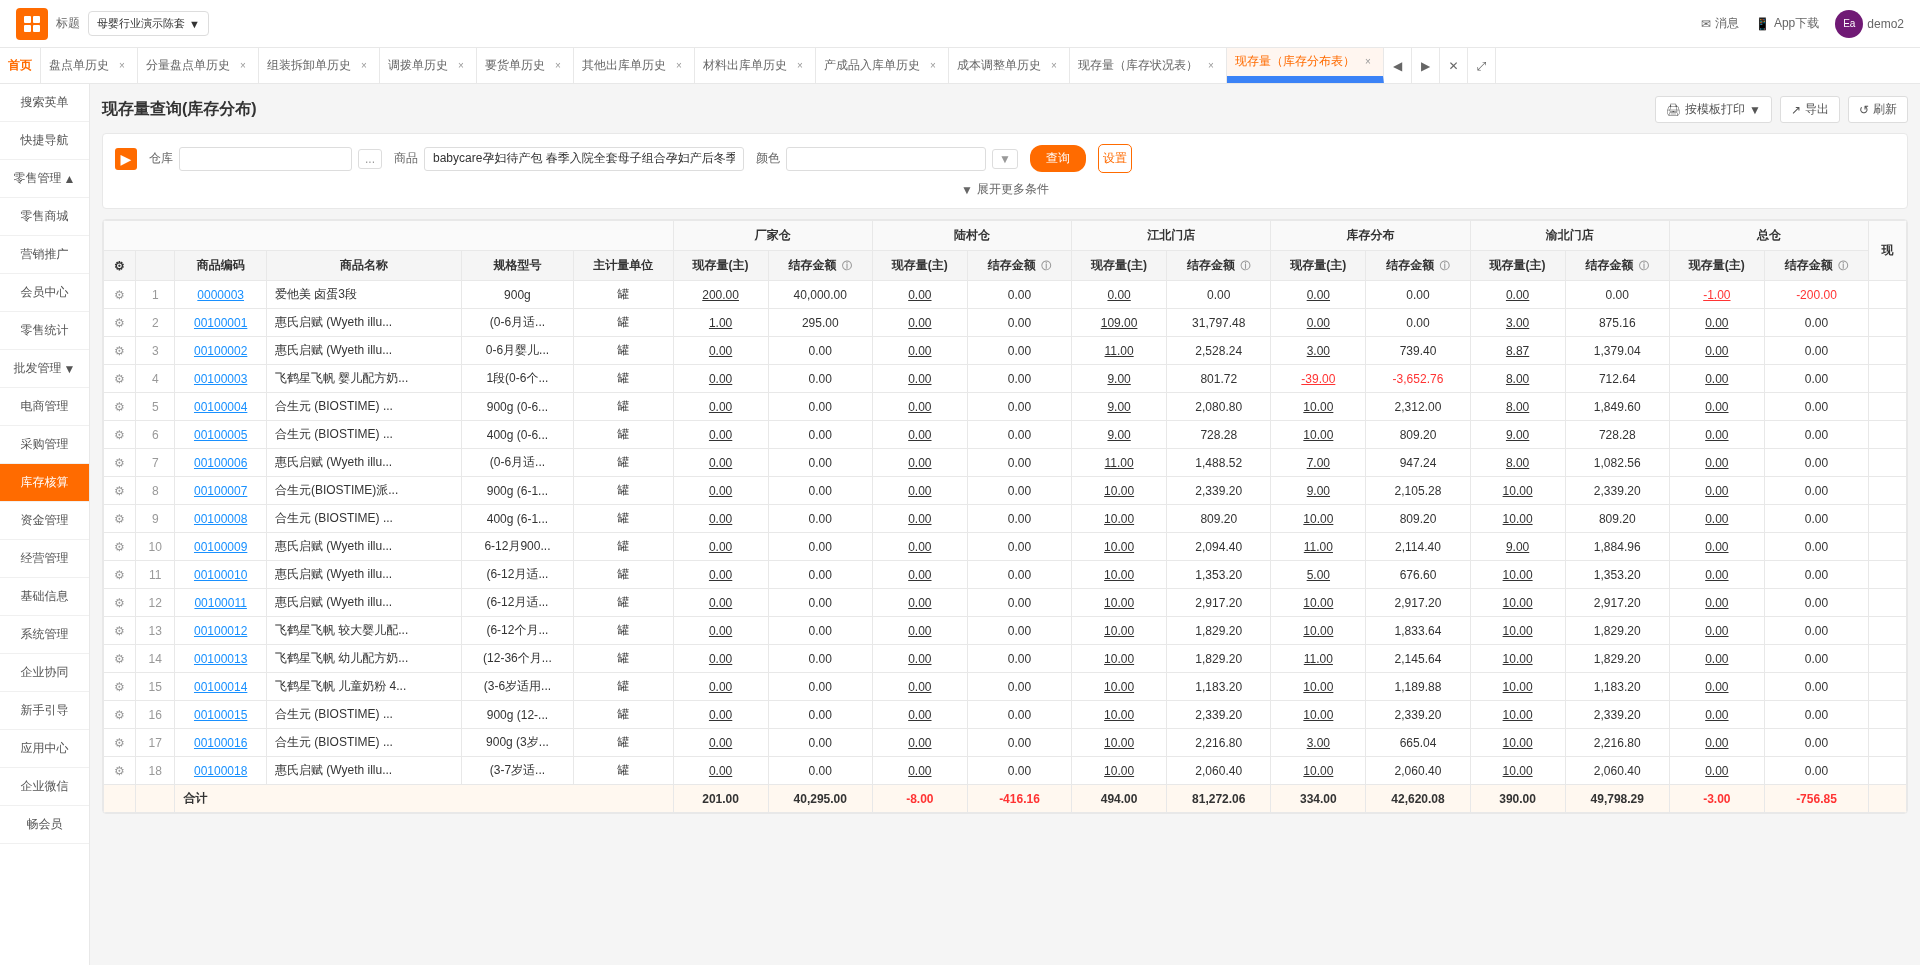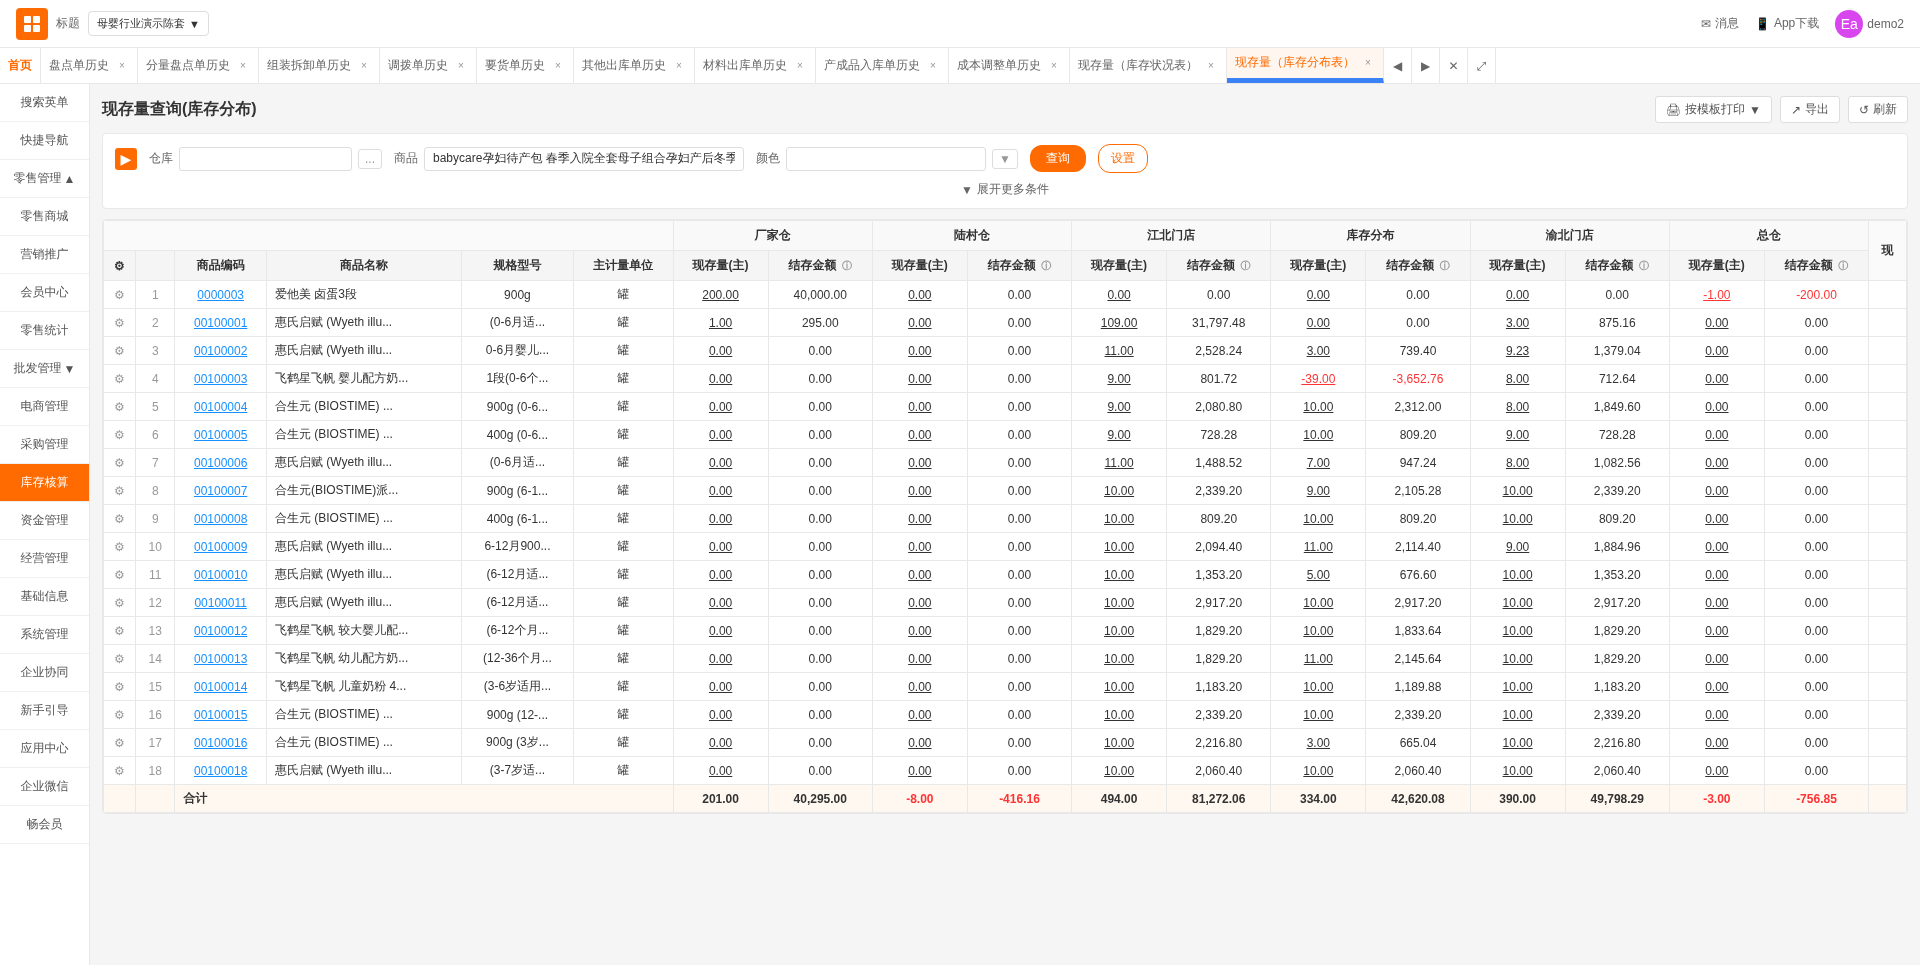--- a/index.html
+++ b/index.html
@@ -38,22 +38,22 @@
     }
     .top-right {
       display: flex; align-items: center; gap: 16px;
     }
     .top-right-item {
       display: flex; align-items: center; gap: 4px;
       color: #666; cursor: pointer; font-size: 12px;
     }
     .avatar {
       width: 28px; height: 28px; border-radius: 50%;
-      background: #d946ef; display: flex; align-items: center;
-      justify-content: center; color: #fff; font-size: 14px;
+      background: #701a75; display: flex; align-items: center;
+      justify-content: center; color: #fff; font-size: 10px;
     }
 
     
     .tab-bar {
       position: fixed;
       top: 48px; left: 0; right: 0;
       height: 36px;
       background: #fff;
       display: flex;
       align-items: center;
@@ -74,21 +74,21 @@
       flex-shrink: 0;
     }
     .tab-item.home {
       background: #fff;
       color: #ff6b00;
       font-weight: bold;
     }
     .tab-item.active {
       background: #fff6f0;
       color: #ff6b00;
-      border-bottom: 6px solid #3b82f6;
+      border-bottom: 8px solid #3b82f6;
     }
     .tab-close {
       font-size: 10px; color: #999; cursor: pointer;
       width: 14px; height: 14px;
       display: flex; align-items: center; justify-content: center;
       border-radius: 50%;
     }
     .tab-nav-btn {
       width: 28px; height: 36px;
       display: flex; align-items: center; justify-content: center;
@@ -181,22 +181,22 @@
       padding: 2px 6px; border: 1px solid #ddd; border-radius: 3px;
       cursor: pointer; color: #999; font-size: 12px;
     }
     .query-btn {
       background: #ff6b00; color: #fff;
       border: none; border-radius: 12px;
       padding: 5px 16px; cursor: pointer; font-size: 12px;
     }
     .setting-btn {
       background: #fff; color: #ff6b00;
-      border: 1px solid #ff6b00; border-radius: 12px;
-      padding: 5px 12px; cursor: pointer; font-size: 12px;
+      border: 1px solid #ff6b00; border-radius: 5px;
+      padding: 5px 4px; cursor: pointer; font-size: 12px;
     }
     .expand-more {
       display: flex; align-items: center; justify-content: center;
       margin-top: 8px; color: #666; cursor: pointer; font-size: 12px;
       gap: 4px;
     }
 
     
     .table-container {
       background: #fff;
@@ -455,21 +455,21 @@
     <td>0-6月婴儿...</td>
     <td>罐</td>
     <td class="underline">0.00</td>
     <td>0.00</td>
     <td class="underline">0.00</td>
     <td>0.00</td>
     <td class="underline">11.00</td>
     <td>2,528.24</td>
     <td class="underline">3.00</td>
     <td class="">739.40</td>
-    <td class="underline">9.23</td>
+    <td class="underline">8.87</td>
     <td>1,379.04</td>
     <td class="underline">0.00</td>
     <td class="">0.00</td>
     <td></td>
   </tr>
           <tr>
     <td style="color:#999;cursor:pointer;">⚙</td>
     <td class="row-num">4</td>
     <td class="underline" style="color:#1890ff;">00100003</td>
     <td style="text-align:left;max-width:160px;overflow:hidden;text-overflow:ellipsis;">飞鹤星飞帆 婴儿配方奶...</td>

